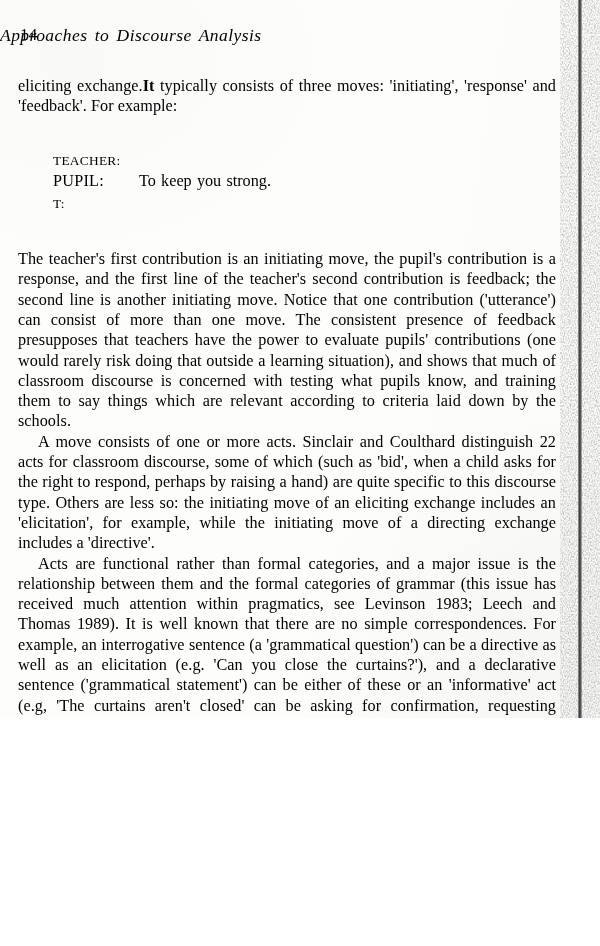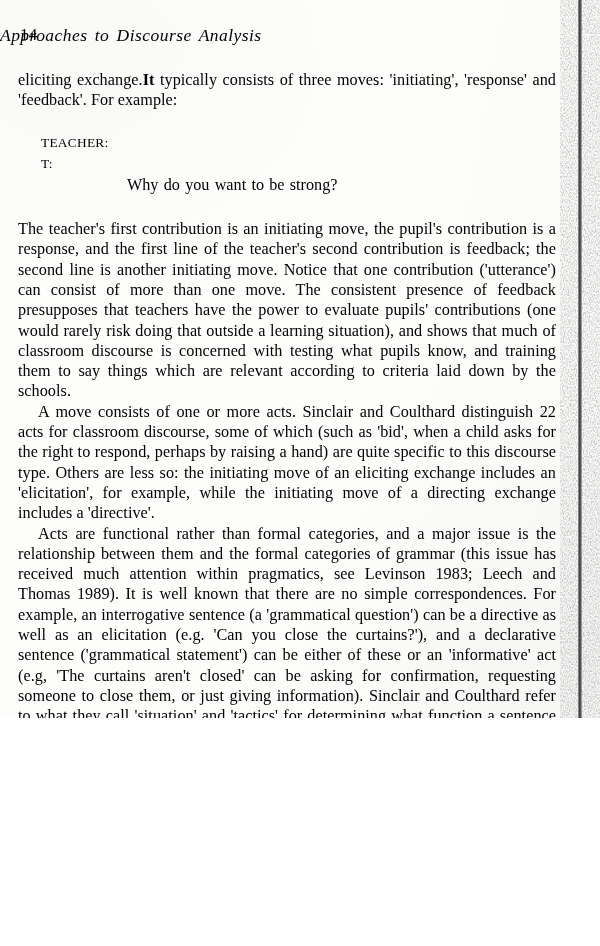--- a/index.html
+++ b/index.html
@@ -62,21 +62,21 @@
     font-size: 17.5px;
     line-height: 26px;
     letter-spacing: 0.45px;
     word-spacing: 2.5px;
   }
 
   
   .column {
     position: absolute;
     left: 18px;
-    top: 70px;
+    top: 76px;
     width: 538px;
     z-index: 3;
   }
 
   p.body {
     margin: 0;
     font-size: 16.2px;
     line-height: 20.3px;
     text-align: justify;
     text-justify: inter-word;
@@ -84,21 +84,21 @@
     hyphens: none;
     letter-spacing: 0.05px;
   }
   p.body.indent { text-indent: 20px; }
   p.body.lead   { text-indent: 0; }
 
   .bold-it { font-weight: bold; }
 
   
   .dialogue {
-    margin: 1px;
+    margin: 13px;
     padding: 0;
     list-style: none;
     position: relative;
   }
   .dl-row {
     display: flex;
     align-items: flex-start;
     font-size: 16.2px;
     line-height: 21.5px;
   }
@@ -190,29 +190,29 @@
 
     <div class="gap-before"></div>
 
     <div class="dialogue">
 
       <div class="dl-row">
         <div class="speaker smallcaps">TEACHER:</div>
       </div>
 
 
+      <div class="dl-row">
+        <div class="speaker fullcaps">PUPIL:</div>
+        <div class="utterance">To keep you strong.</div>
+      </div>
 
       <div class="dl-row">
         <div class="speaker smallcaps">T:</div>
       </div>
 
-      <div class="dl-row">
-        <div class="speaker smallcaps"></div>
-        <div class="utterance cont">Why do you want to be strong?</div>
-      </div>
 
     </div>
 
     <div class="gap-after"></div>
 
     <p class="body lead">The teacher's first contribution is an initiating move, the pupil's contribution is a response, and the first line of the teacher's second contribution is feedback; the second line is another initiating move. Notice that one contribution ('utterance') can consist of more than one move. The consistent presence of feedback presupposes that teachers have the power to evaluate pupils' contributions (one would rarely risk doing that outside a learning situation), and shows that much of classroom discourse is concerned with testing what pupils know, and training them to say things which are relevant according to criteria laid down by the schools.</p>
 
     <p class="body indent">A move consists of one or more acts. Sinclair and Coulthard distinguish 22 acts for classroom discourse, some of which (such as 'bid', when a child asks for the right to respond, perhaps by raising a hand) are quite specific to this discourse type. Others are less so: the initiating move of an eliciting exchange includes an 'elicitation', for example, while the initiating move of a directing exchange includes a 'directive'.</p>
 
     <p class="body indent">Acts are functional rather than formal categories, and a major issue is the relationship between them and the formal categories of grammar (this issue has received much attention within pragmatics, see Levinson 1983; Leech and Thomas 1989). It is well known that there are no simple correspondences. For example, an interrogative sentence (a 'grammatical question') can be a directive as well as an elicitation (e.g. 'Can you close the curtains?'), and a declarative sentence ('grammatical statement') can be either of these or an 'informative' act (e.g, 'The curtains aren't closed' can be asking for confirmation, requesting someone to close them, or just giving information). Sinclair and Coulthard refer to what they call 'situation' and 'tactics' for determining what function a sentence has in a particular piece of discourse. The former brings in situational factors which are relevant: for</p>

